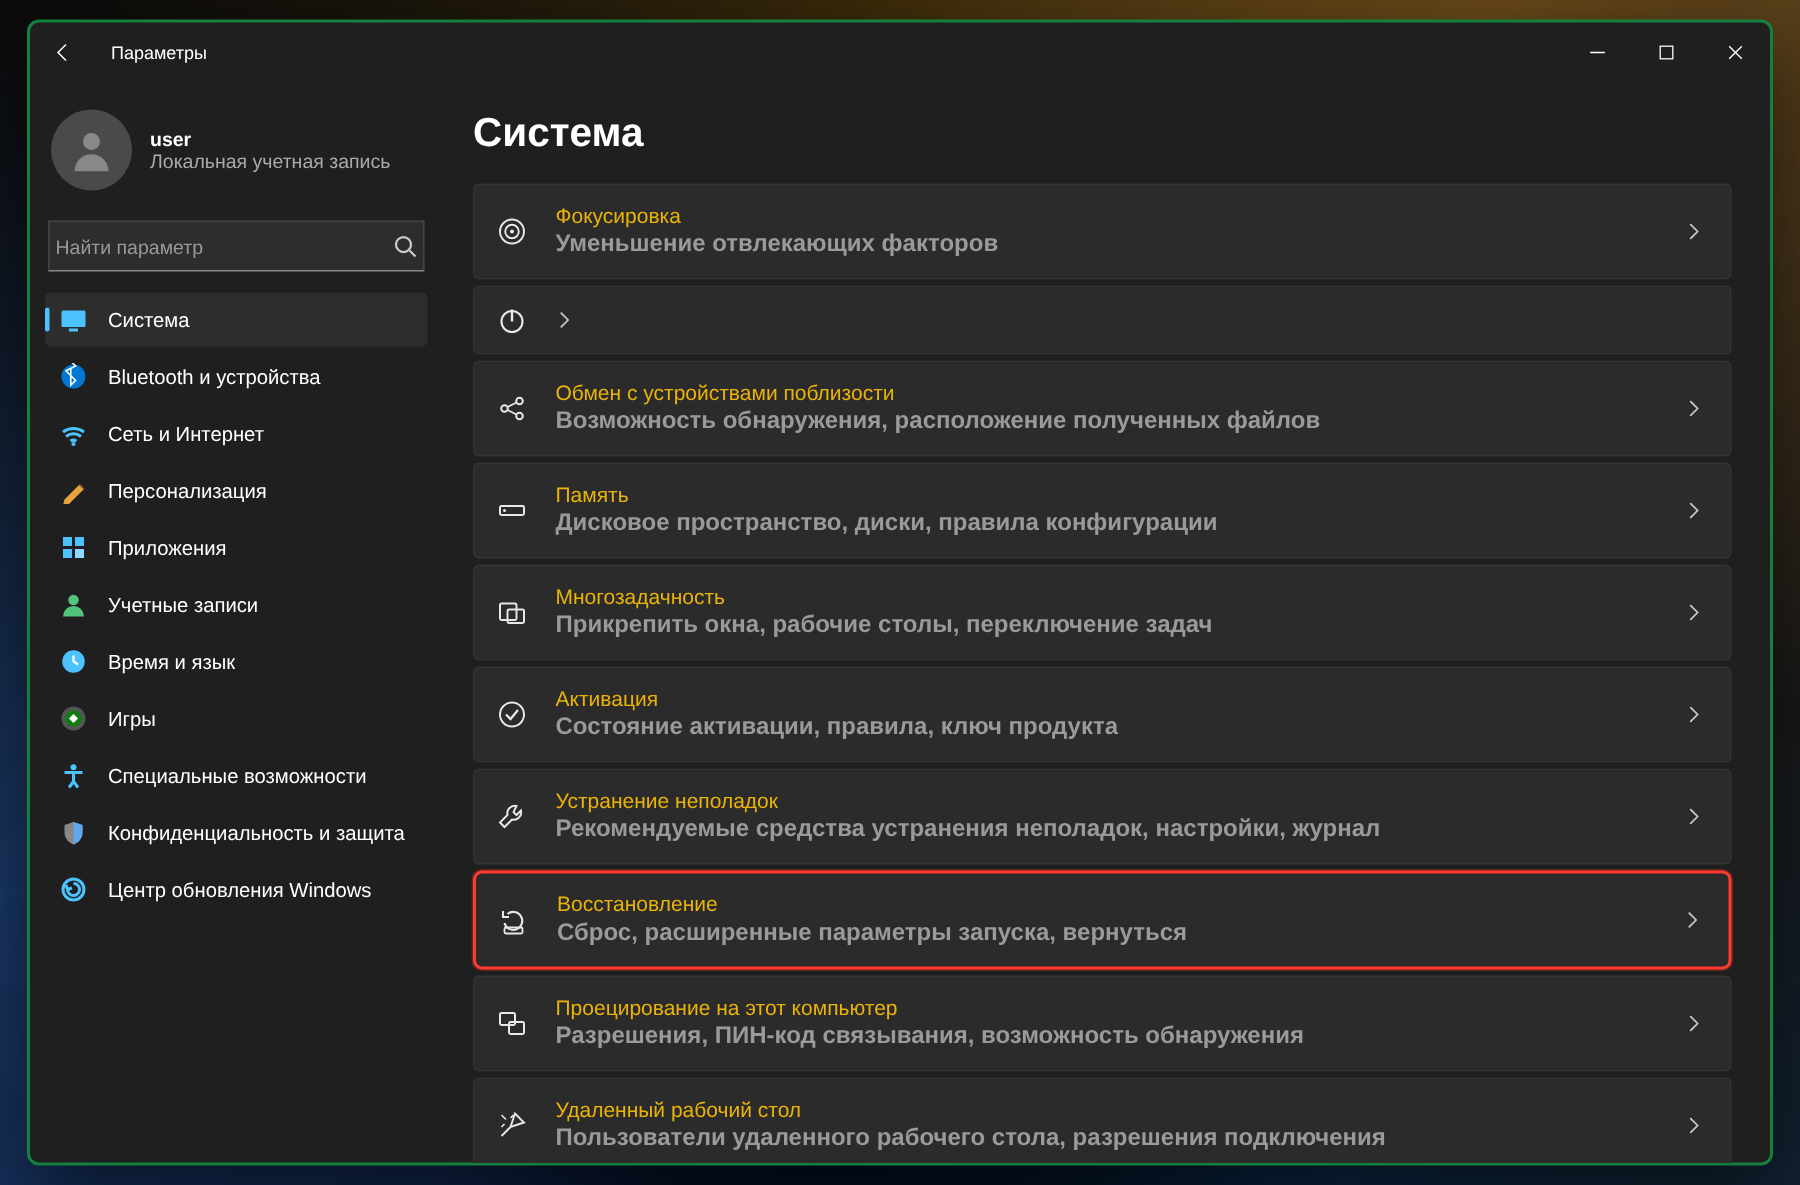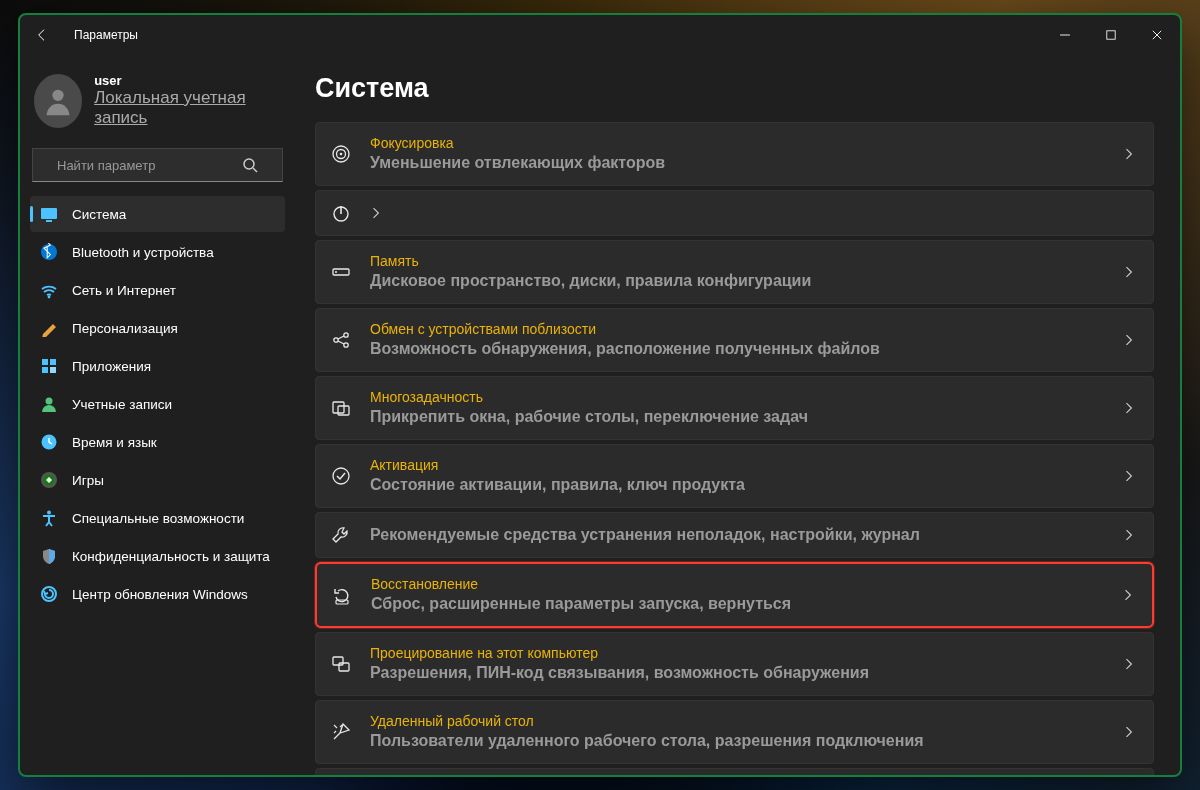--- a/index.html
+++ b/index.html
@@ -42,25 +42,25 @@
     display:flex; flex-direction:column;
     overflow-y:auto;
   }
   .profile { display:flex; align-items:center; gap:12px; padding: 6px 8px 16px 8px; }
   .avatar {
     width:54px; height:54px; border-radius:50%;
     background:#4a4a4a; display:flex; align-items:center; justify-content:center;
   }
   .avatar svg { width:34px; height:34px; fill:#888; }
   .profile .name { font-size:13px; font-weight:600; }
-  .profile .sub { font-size:17px; color:#aaa;text-decoration:underline; }
+  .profile .sub { font-size:13px; color:#aaa; }
   .search {
     margin: 4px 6px 14px 6px;
     height: 34px; background:#2d2d2d; border:1px solid #444; border-bottom:1px solid #888;
-    border-radius:0; display:flex; align-items:center; padding:0 24px;
+    border-radius:0; display:flex; align-items:center; padding:0 4px;
   }
   .search input {
     flex:1; background:transparent; border:none; outline:none; color:#fff; font-size:13px;
   }
   .search input::placeholder { color:#999; }
   .search .sicon { width:16px; height:16px; color:#ccc; }
   .nav { display:flex; flex-direction:column; gap:2px; padding: 0 4px; }
   .nav-item {
     display:flex; align-items:center; gap:14px;
     height:36px; padding:0 10px; border-radius:4px;
@@ -385,48 +385,48 @@
                 <use href="#r-power"></use>
               </svg>
             </span>
     <svg class="chev" viewBox="0 0 20 20">
               <use href="#i-chev"></use>
             </svg>
           </div>
           <div class="setting-row">
     <span class="row-icon">
               <svg width="22" height="22" viewBox="0 0 22 22">
+                <use href="#r-share"></use>
+              </svg>
+            </span>
+    <div class="row-text">
+      <div class="row-title">Обмен с устройствами поблизости</div>
+      <div class="row-sub">Возможность обнаружения, расположение полученных файлов</div>
+    </div>
+    <svg class="chev" viewBox="0 0 20 20">
+              <use href="#i-chev"></use>
+            </svg>
+          </div>
+          <div class="setting-row">
+    <span class="row-icon">
+              <svg width="22" height="22" viewBox="0 0 22 22">
                 <use href="#r-storage"></use>
               </svg>
             </span>
     <div class="row-text">
       <div class="row-title">Память</div>
       <div class="row-sub">Дисковое пространство, диски, правила конфигурации</div>
     </div>
     <svg class="chev" viewBox="0 0 20 20">
               <use href="#i-chev"></use>
             </svg>
           </div>
           <div class="setting-row">
     <span class="row-icon">
               <svg width="22" height="22" viewBox="0 0 22 22">
-                <use href="#r-share"></use>
-              </svg>
-            </span>
-    <div class="row-text">
-      <div class="row-title">Обмен с устройствами поблизости</div>
-      <div class="row-sub">Возможность обнаружения, расположение полученных файлов</div>
-    </div>
-    <svg class="chev" viewBox="0 0 20 20">
-              <use href="#i-chev"></use>
-            </svg>
-          </div>
-          <div class="setting-row">
-    <span class="row-icon">
-              <svg width="22" height="22" viewBox="0 0 22 22">
                 <use href="#r-multitask"></use>
               </svg>
             </span>
     <div class="row-text">
       <div class="row-title">Многозадачность</div>
       <div class="row-sub">Прикрепить окна, рабочие столы, переключение задач</div>
     </div>
     <svg class="chev" viewBox="0 0 20 20">
               <use href="#i-chev"></use>
             </svg>
@@ -445,20 +445,21 @@
               <use href="#i-chev"></use>
             </svg>
           </div>
           <div class="setting-row">
     <span class="row-icon">
               <svg width="22" height="22" viewBox="0 0 22 22">
                 <use href="#r-troubleshoot"></use>
               </svg>
             </span>
     <div class="row-text">
+      <div class="row-title">Устранение неполадок</div>
       <div class="row-sub">Рекомендуемые средства устранения неполадок, настройки, журнал</div>
     </div>
     <svg class="chev" viewBox="0 0 20 20">
               <use href="#i-chev"></use>
             </svg>
           </div>
           <div class="setting-row highlight">
     <span class="row-icon">
               <svg width="22" height="22" viewBox="0 0 22 22">
                 <use href="#r-recovery"></use>

